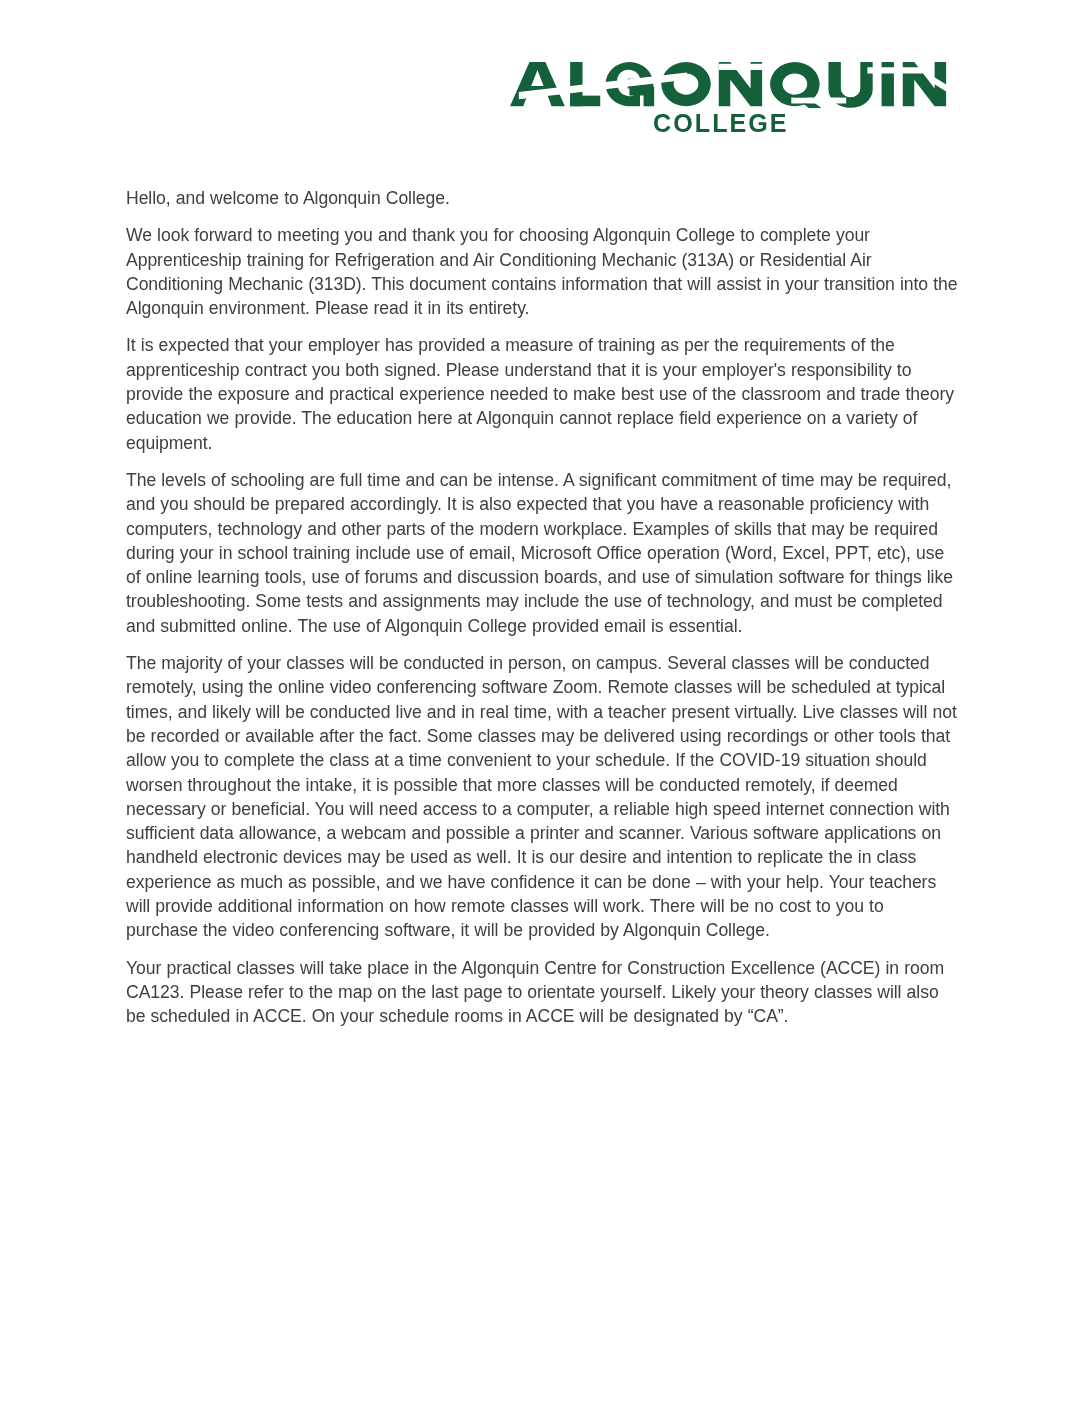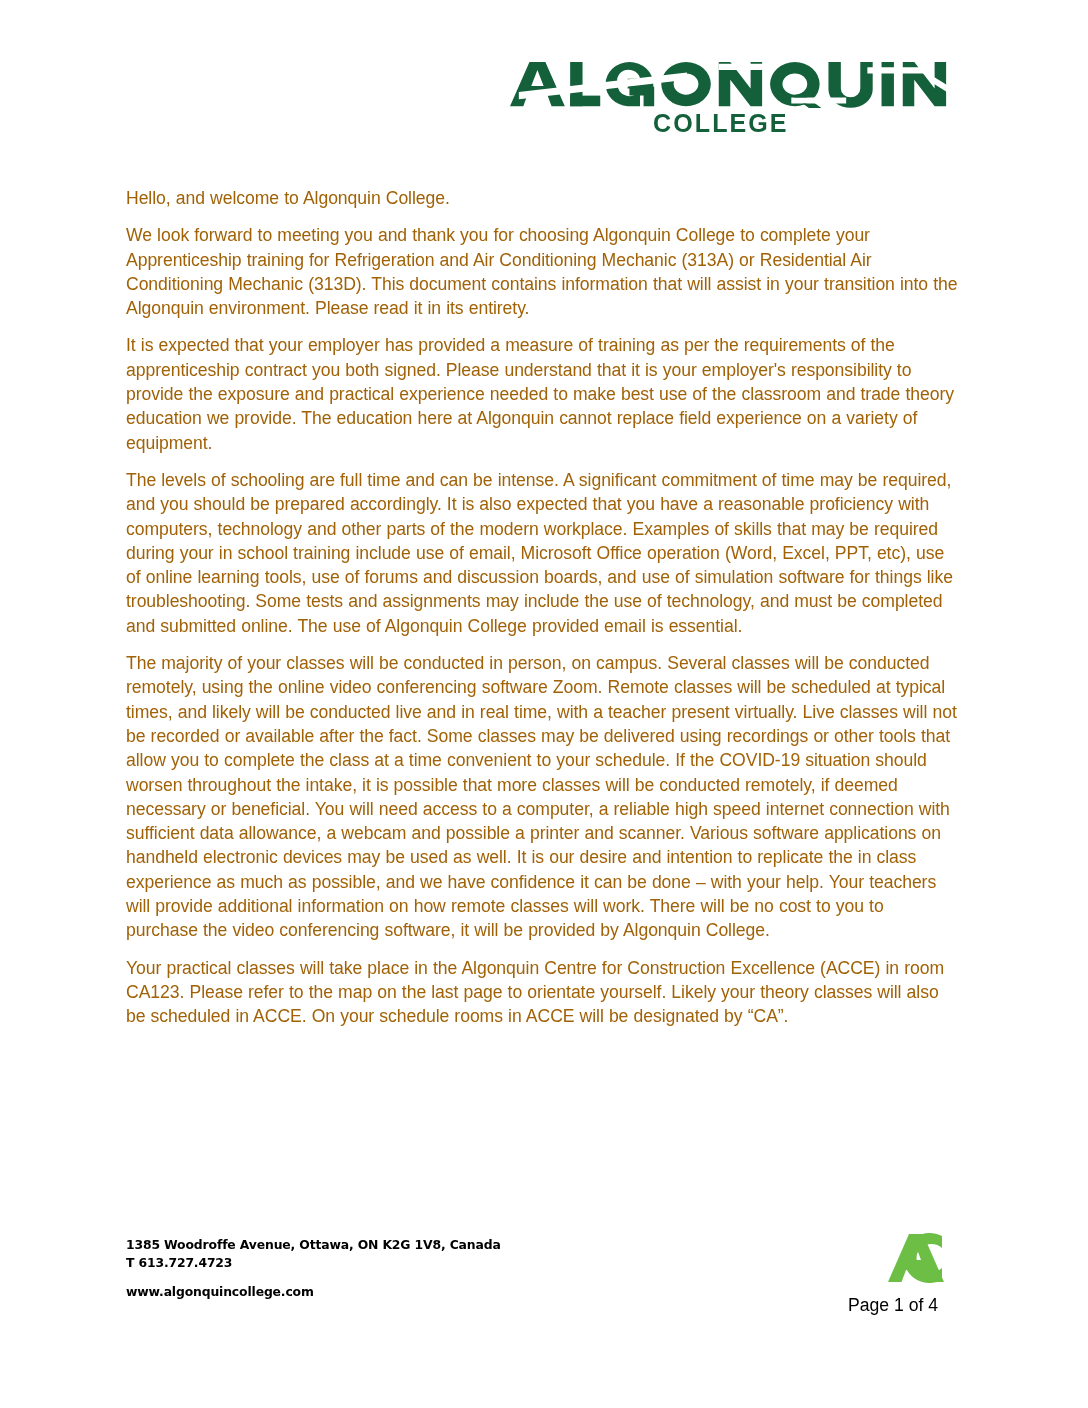--- a/index.html
+++ b/index.html
@@ -46,21 +46,21 @@
     position: absolute;
     left: 126px;
     top: 186px;
     width: 836px;
   }
   .para {
     font-size: 17.6px;
     line-height: 24.3px;
     letter-spacing: -0.06px;
     margin: 0 4px 13px 0;
-    color: #a16207;
+    color: #404040;
     text-align: left;
     word-spacing: 0.3px;
   }
   .para:last-child { margin-bottom: 0; }
 
   
   .footer {
     position: absolute;
     left: 126px;
     top: 1236px;
@@ -156,29 +156,14 @@
 
   <div class="content">
     <p class="para">Hello, and welcome to Algonquin College.</p>
     <p class="para">We look forward to meeting you and thank you for choosing Algonquin College to complete your Apprenticeship training for Refrigeration and Air Conditioning Mechanic (313A) or Residential Air Conditioning Mechanic (313D).  This document contains information that will assist in your transition into the Algonquin environment.  Please read it in its entirety.</p>
     <p class="para">It is expected that your employer has provided a measure of training as per the requirements of the apprenticeship contract you both signed.  Please understand that it is your employer's responsibility to provide the exposure and practical experience needed to make best use of the classroom and trade theory education we provide.  The education here at Algonquin cannot replace field experience on a variety of equipment.</p>
     <p class="para">The levels of schooling are full time and can be intense.  A significant commitment of time may be required, and you should be prepared accordingly.  It is also expected that you have a reasonable proficiency with computers, technology and other parts of the modern workplace.  Examples of skills that may be required during your in school training include use of email, Microsoft Office operation (Word, Excel, PPT, etc), use of online learning tools, use of forums and discussion boards, and use of simulation software for things like troubleshooting.  Some tests and assignments may include the use of technology, and must be completed and submitted online.  The use of Algonquin College provided email is essential.</p>
     <p class="para">The majority of your classes will be conducted in person, on campus.  Several classes will be conducted remotely, using the online video conferencing software Zoom.  Remote classes will be scheduled at typical times, and likely will be conducted live and in real time, with a teacher present virtually.  Live classes will not be recorded or available after the fact.  Some classes may be delivered using recordings or other tools that allow you to complete the class at a time convenient to your schedule.  If the COVID-19 situation should worsen throughout the intake, it is possible that more classes will be conducted remotely, if deemed necessary or beneficial.  You will need access to a computer, a reliable high speed internet connection with sufficient data allowance, a webcam and possible a printer and scanner.  Various software applications on handheld electronic devices may be used as well.  It is our desire and intention to replicate the in class experience as much as possible, and we have confidence it can be done – with your help.  Your teachers will provide additional information on how remote classes will work.  There will be no cost to you to purchase the video conferencing software, it will be provided by Algonquin College.</p>
     <p class="para">Your practical classes will take place in the Algonquin Centre for Construction Excellence (ACCE) in room CA123.  Please refer to the map on the last page to orientate yourself.  Likely your theory classes will also be scheduled in ACCE.  On your schedule rooms in ACCE will be designated by “CA”.</p>
   </div>
 
-  <div class="footer">
-    <div class="footer-address">
-      <div>1385 Woodroffe Avenue, Ottawa, ON  K2G 1V8, Canada</div>
-      <div>T 613.727.4723</div>
-    </div>
-    <div class="footer-web">www.algonquincollege.com</div>
-
-    <svg class="ac-mark" viewBox="0 0 84 58" xmlns="http://www.w3.org/2000/svg" aria-hidden="true">
-      <path d="M56 6 A26 25 0 1 0 56 50 L56 38 A15 14 0 1 1 56 18 Z" fill="#6CBE45"></path>
-      <path d="M2 52 L23 4 L37 4 L58 52 L43 52 L38.5 40 L20 40 L15.5 52 Z
-               M24 30 H35 L29.5 15 Z" fill="#6CBE45" fill-rule="evenodd"></path>
-    </svg>
-
-    <div class="page-number">Page 1 of 4</div>
-  </div>
 
 </div>
 
 </body></html>

